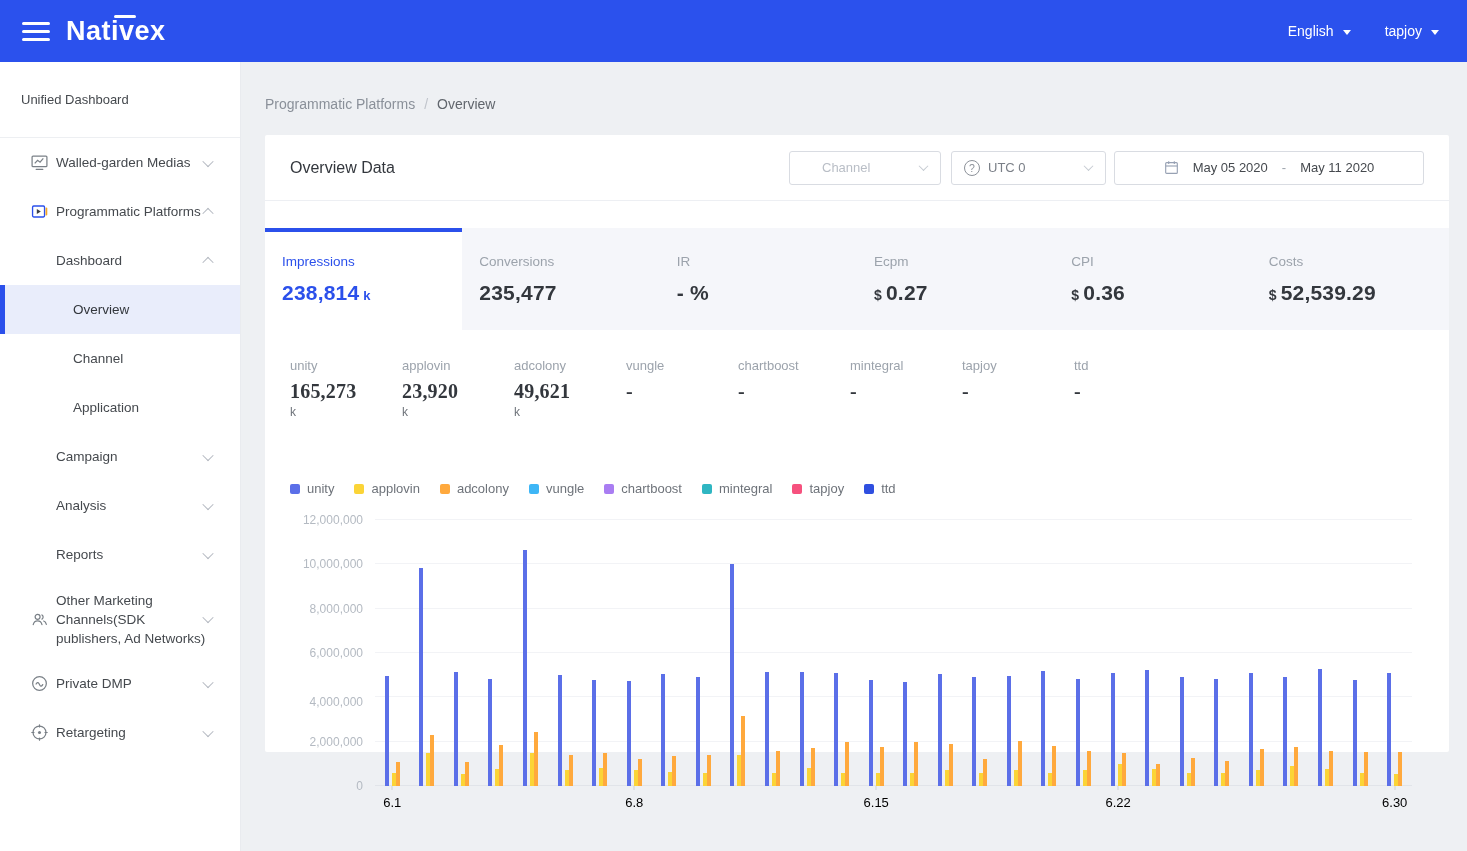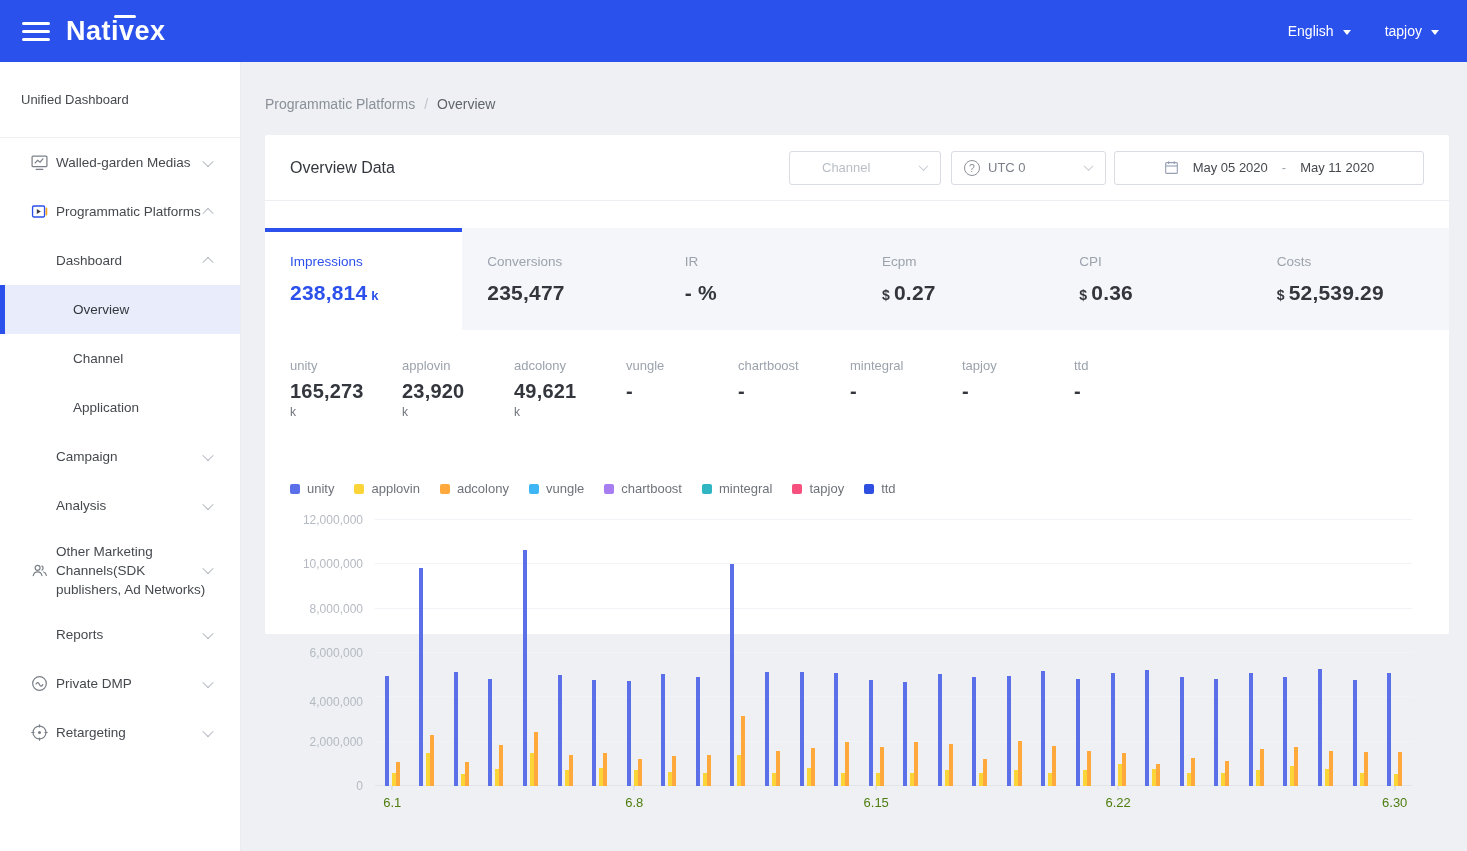--- a/index.html
+++ b/index.html
@@ -36,21 +36,21 @@
   .chev { display:inline-block; width:8px; height:8px;
     border-right:1.5px solid #B3B8C0; border-bottom:1.5px solid #B3B8C0; }
   .chev.down { transform:rotate(45deg) translate(-1px,-1px); }
   .chev.up { transform:rotate(-135deg) translate(-1px,-1px); }
 
   
   .content { position:absolute; top:62px; left:241px; right:0; bottom:0; background:#EEF0F3; }
   .breadcrumb { position:absolute; top:34px; left:24px; font-size:14px; color:#8A9099; }
   .breadcrumb .sep { margin:0 9px; color:#C0C4CB; }
   .breadcrumb .cur { color:#61666D; }
-  .card { position:absolute; top:73px; left:24px; width:1184px; height:499px; background:#fff; border-radius:2px; }
+  .card { position:absolute; top:73px; left:24px; width:1184px; height:617px; background:#fff; border-radius:2px; }
 
   
   .filter-row { height:66px; display:flex; align-items:center; padding:0 25px; border-bottom:1px solid #EDEFF3; }
   .panel-title { font-size:16px; font-weight:500; color:#33373D; }
   .filter-right { margin-left:auto; display:flex; align-items:center; }
   .fbox { height:34px; border:1px solid #D9DCE2; border-radius:3px; display:flex; align-items:center;
     font-size:13px; color:#7A7F87; position:relative; background:#fff; }
   .fbox input { width:100%; height:100%; border:0; outline:none; text-align:center; font-size:13px;
     font-family:inherit; color:#45494E; background:transparent; }
   .fbox input::placeholder { color:#B9BEC6; }
@@ -59,55 +59,55 @@
   .f-utc { width:155px; margin-left:10px; padding-left:12px; }
   .f-date { width:310px; margin-left:8px; justify-content:center; gap:14px; color:#45494E; }
   .fbox .chev { position:absolute; right:13px; border-color:#C6CBD2; width:7px; height:7px; }
   .qicon { width:16px; height:16px; border:1.2px solid #8C9199; border-radius:50%;
     display:flex; align-items:center; justify-content:center; font-size:10.5px; color:#8C9199; margin-right:8px; flex:none; }
   .qicon::before { content:"?"; }
   .date-sep { color:#9CA3AC; }
 
   
   .tabs { margin-top:27px; height:102px; background:#F5F6FA; display:flex; }
-  .tab { flex:1; padding:22px 0 0 25px; border-top:4px solid transparent; cursor:pointer; }
+  .tab { flex:1; padding:22px 0 0 17px; border-top:4px solid transparent; cursor:pointer; }
   .tab.active { background:#fff; border-top-color:#2B50EB; }
   .tab-label { font-size:13.5px; color:#9CA3AC; }
   .tab.active .tab-label { color:#2B50EB; }
   .tab-value { margin-top:12px; font-size:21px; font-weight:700; color:#33373D; letter-spacing:.2px; }
   .tab.active .tab-value { color:#2B50EB; }
   .tab-prefix { font-size:14px; margin-right:4px; }
   .tab-suffix { font-size:13px; margin-left:4px; }
 
   
   .chan-row { display:flex; padding:0 25px; margin-top:28px; }
   .chan { width:112px; }
   .chan-label { font-size:13px; color:#9CA3AC; }
-  .chan-value { margin-top:7px; font-size:20px; font-weight:700; color:#33373D; letter-spacing:.2px; }
+  .chan-value { margin-top:7px; font-size:20px; font-weight:700; color:#33373D; letter-spacing:.2px;font-family:Liberation Serif, serif; }
   .chan-unit { margin-top:2px; font-size:12px; color:#6E737A; height:14px; }
 
   
   .legend { display:flex; align-items:center; gap:20px; margin:62px 0 0 25px; height:15px; }
   .legend-item { display:flex; align-items:center; gap:7px; cursor:pointer; }
   .legend-swatch { width:10px; height:10px; border-radius:2px; }
   .legend-text { font-size:13px; color:#6E737A; }
 
   
   .chart { margin:24px 25px 0 25px; position:relative; }
   .plot { position:relative; margin-left:85px; width:1037px; height:266px; }
   .gridline { position:absolute; left:0; right:0; height:1px; background:#F2F3F6; }
   .gridline.base { background:#E1E4E9; }
   .y-tick { position:absolute; right:calc(100% + 12px); transform:translateY(50%);
     font-size:12px; color:#B4BAC2; white-space:nowrap; }
   .groups { position:absolute; left:0; right:0; top:0; bottom:0; display:flex; }
   .grp { flex:1; display:flex; align-items:flex-end; justify-content:center; }
   .bar { width:4px; }
   .bar.b-unity { margin-right:3px; }
   .x-tick { position:absolute; top:calc(100% + 9px); transform:translateX(-50%);
-    font-size:13px; color:#4d7c0f; }
+    font-size:13px; color:#000000; }
   .tick-mark { position:absolute; top:100%; width:1px; height:4px; background:#CDD1D7; transform:translateX(-50%); }
 </style>
 </head>
 <body>
 
 <div class="header">
   <div class="hamburger">
     <span></span>
       <span></span>
       <span></span>
@@ -167,34 +167,34 @@
         <span class="lbl">Application</span>
       </div>
       <div class="side-item lvl2">
         <span class="lbl">Campaign</span>
         <span class="chev down"></span>
       </div>
       <div class="side-item lvl2">
         <span class="lbl">Analysis</span>
         <span class="chev down"></span>
       </div>
+      <div class="side-item lvl2">
+        <span class="lbl">Reports</span>
+        <span class="chev down"></span>
+      </div>
       <div class="side-item lvl1 multiline">
         <span class="icon">
           <svg viewBox="0 0 20 20" width="19" height="19" fill="none" stroke="#7A8087" stroke-width="1.3" stroke-linecap="round">
             <circle cx="8" cy="7.2" r="2.6"></circle>
             <path d="M3.4 15.4c.6-2.6 2.4-4 4.6-4s4 1.4 4.6 4"></path>
             <path d="M12.6 5.2a2.6 2.6 0 0 1 0 4.4"></path>
             <path d="M14.4 11.6c1.5.5 2.4 1.8 2.8 3.6"></path>
           </svg>
         </span>
         <span class="lbl">Other Marketing Channels(SDK publishers, Ad Networks)</span>
-        <span class="chev down"></span>
-      </div>
-      <div class="side-item lvl2">
-        <span class="lbl">Reports</span>
         <span class="chev down"></span>
       </div>
       <div class="side-item lvl1">
         <span class="icon">
           <svg viewBox="0 0 20 20" width="19" height="19" fill="none" stroke="#7A8087" stroke-width="1.3">
             <circle cx="10" cy="10" r="7.2"></circle>
             <path d="M6.4 10.6c1-1.8 2.2-2 3-.6l1 1.8c.8 1.4 2 1.2 3-.6" stroke-linecap="round"></path>
           </svg>
         </span>
         <span class="lbl">Private DMP</span>

